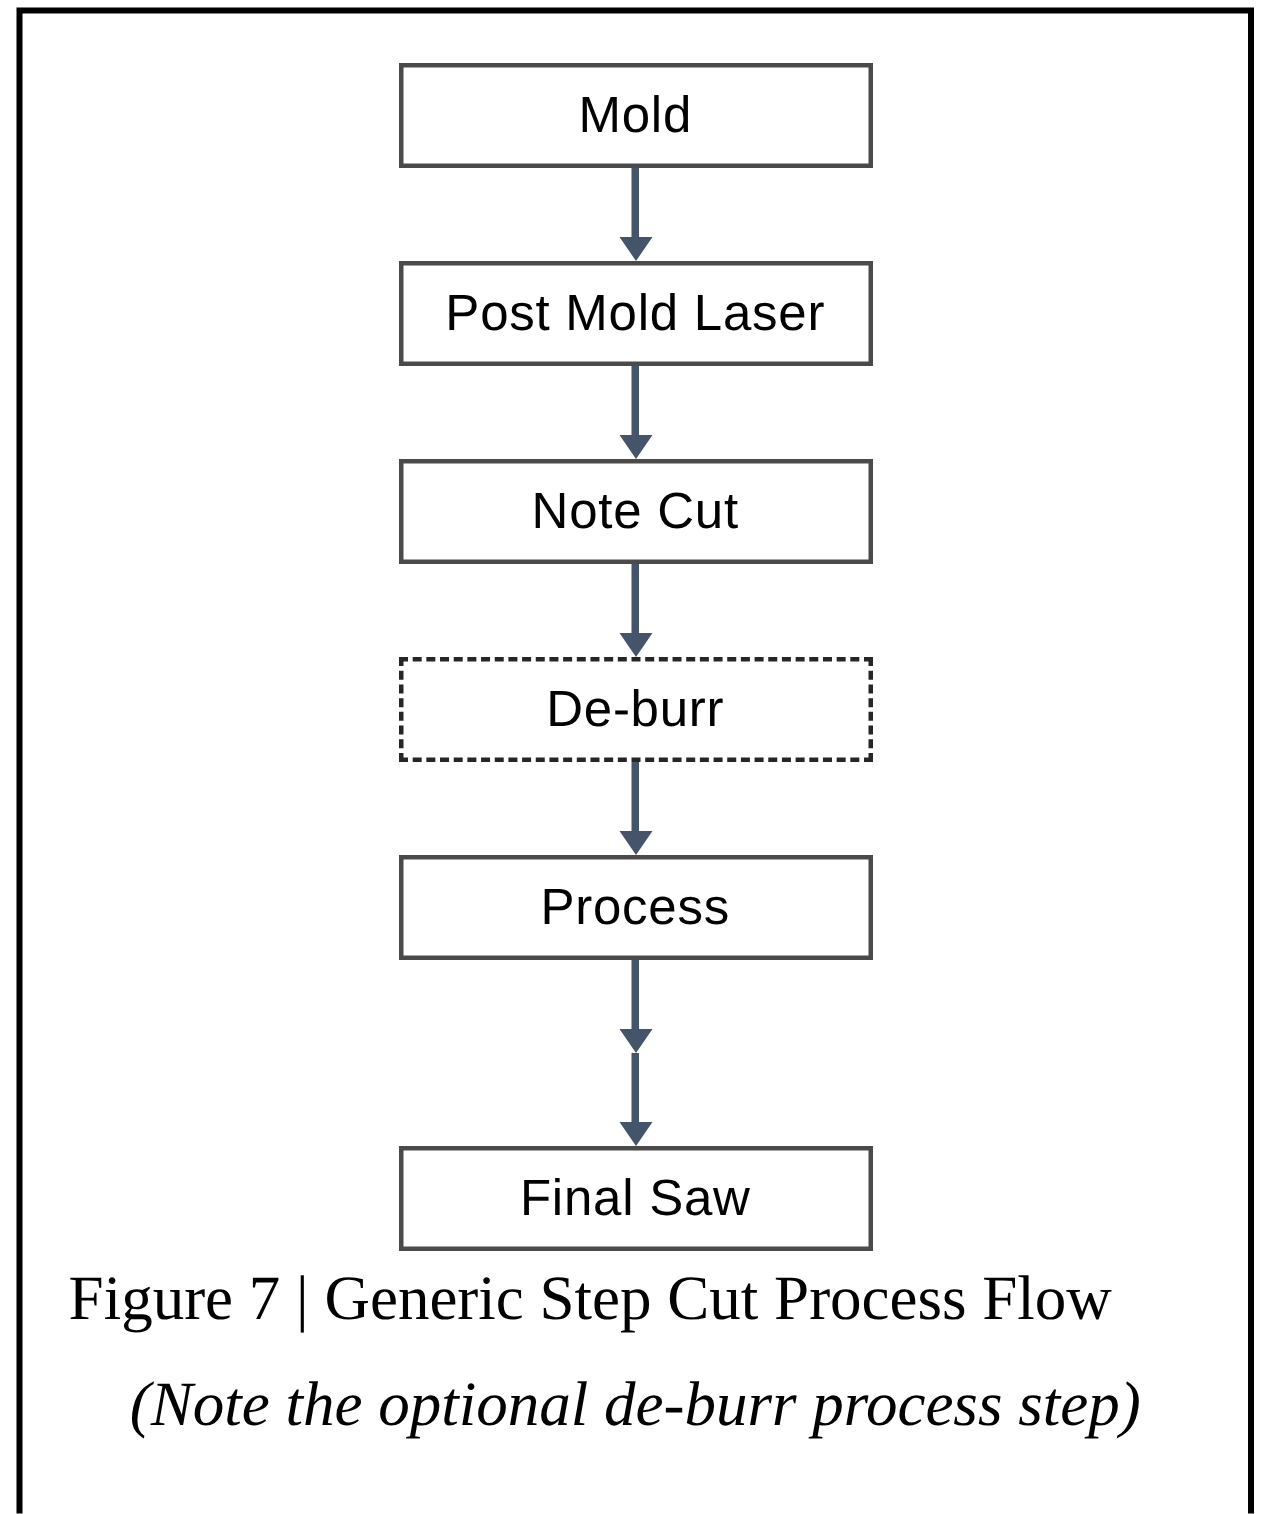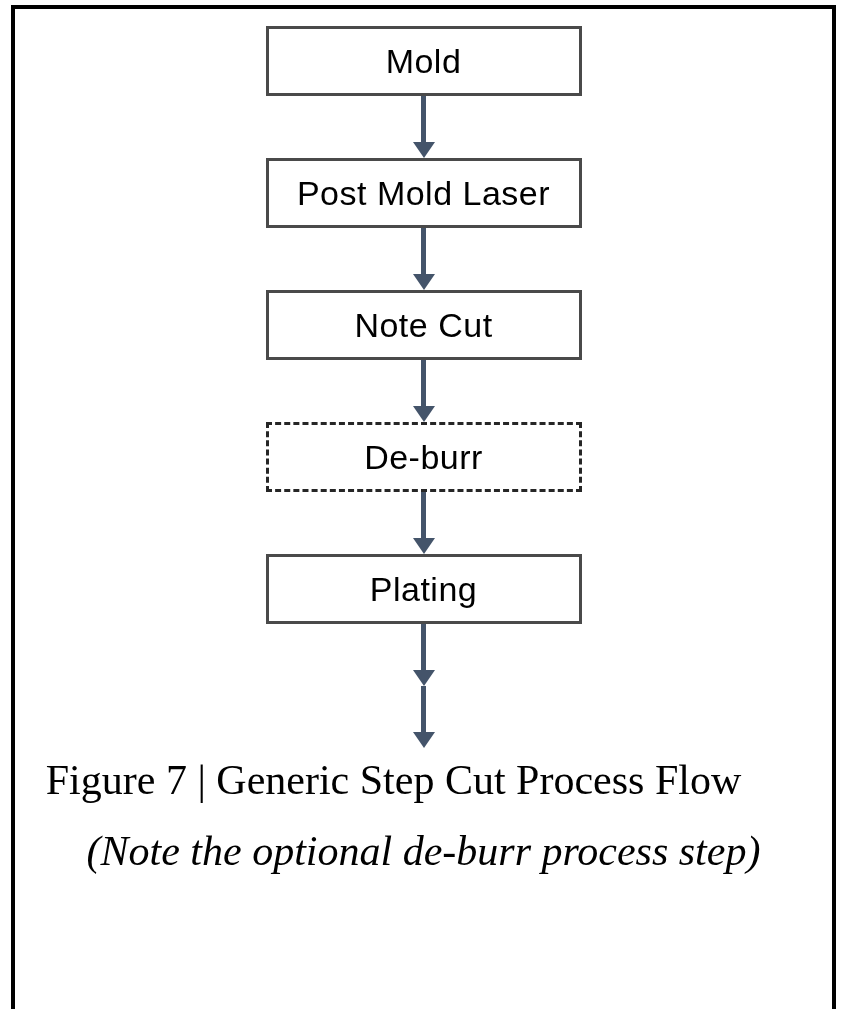--- a/index.html
+++ b/index.html
@@ -19,21 +19,21 @@
     font-family: "Liberation Sans", sans-serif;
   }
   .frame {
     position: absolute;
     left: 11px; top: 5px;
     width: 825px; height: 1120px; 
     border: 4px solid var(--frame-border);
     background: #ffffff;
   }
   .flow {
-    padding-top: 17px;
+    padding-top: 33px;
     display: flex;
     flex-direction: column;
     align-items: center;
   }
   .step {
     display: flex;
     flex-direction: column;
     align-items: center;
   }
   .box {
@@ -132,31 +132,37 @@
       <span class="box-label">De-burr</span>
     </div>
     <div class="arrow">
       <div class="shaft"></div>
       <div class="head"></div>
     </div>
   </div>
 
   <div class="step">
     <div class="box">
-      <span class="box-label">Plating</span>
+      <span class="box-label">Process</span>
     </div>
     <div class="arrow">
       <div class="shaft"></div>
       <div class="head"></div>
     </div>
   </div>
 
   <div class="step">
     <div class="arrow">
       <div class="shaft"></div>
       <div class="head"></div>
     </div>
   </div>
 
+  <div class="step">
+    <div class="box">
+      <span class="box-label">Final Saw</span>
+    </div>
+
+  </div>
 </div>
   <div class="caption">Figure 7 | Generic Step Cut Process Flow</div>
   <div class="note">(Note the optional de-burr process step)</div>
 </div>
 
 </body></html>

